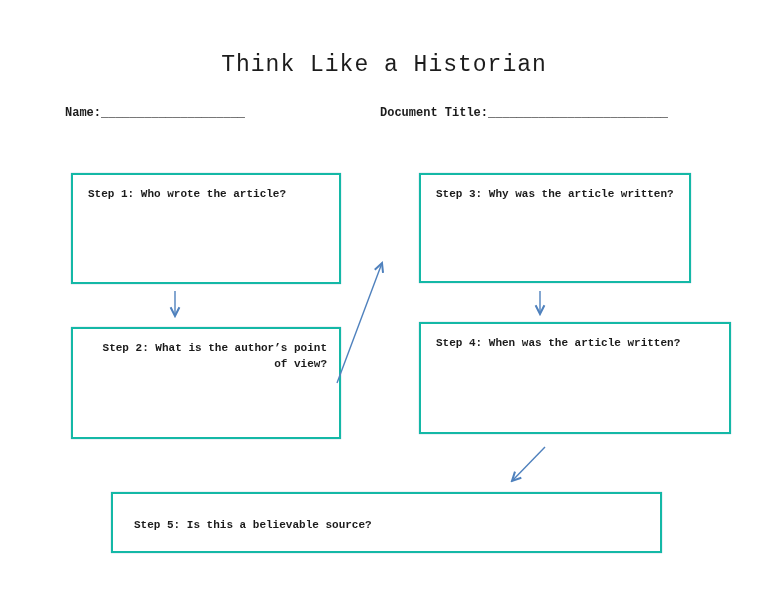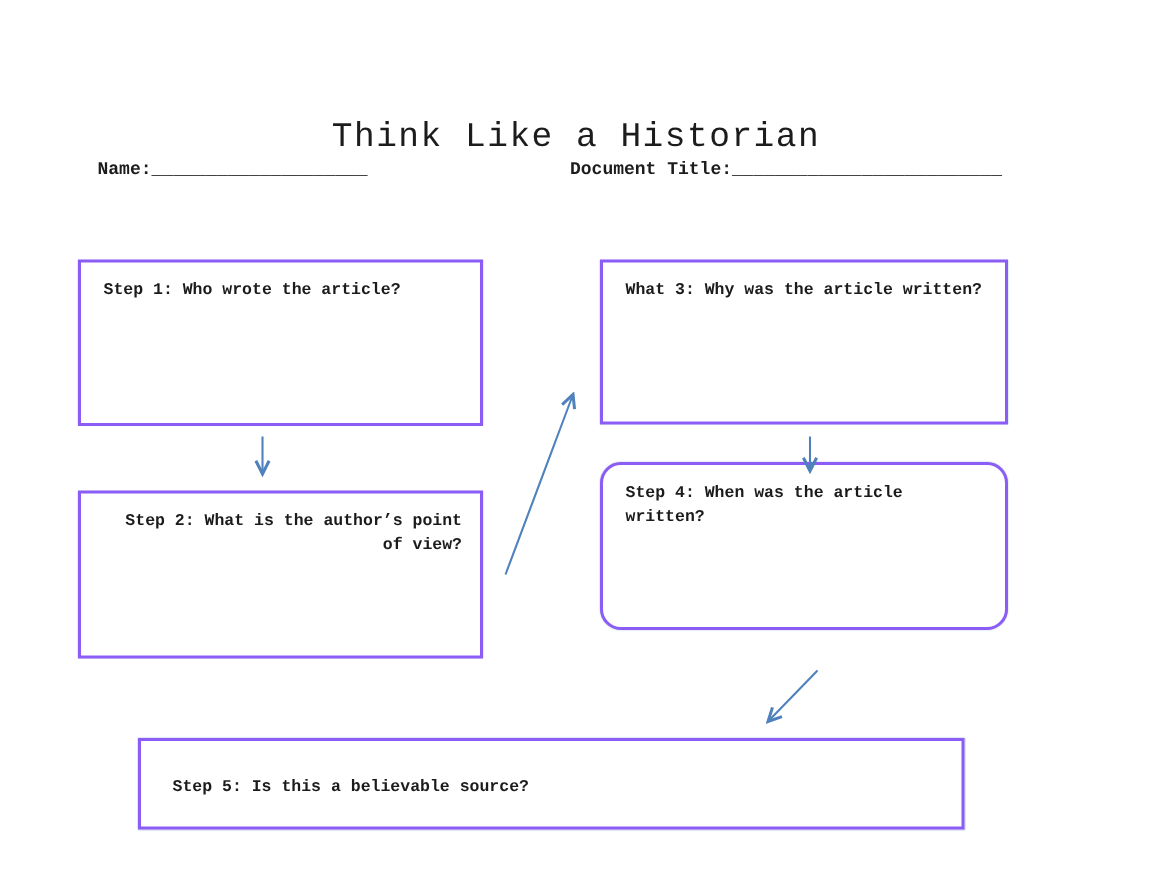--- a/index.html
+++ b/index.html
@@ -11,21 +11,21 @@
     position: relative;
     width: 768px;
     height: 594px;
     background: #ffffff;
     font-family: "Liberation Mono", "DejaVu Sans Mono", monospace;
     color: #1f1f1f;
     overflow: hidden;
   }
   .title {
     position: absolute;
-    top: 78px;
+    top: 52px;
     left: 0;
     width: 100%;
     text-align: center;
     font-size: 23px;
     font-weight: normal;
     letter-spacing: 1px;
     color: #1c1c1c;
     margin: 0;
   }
   .header-line {
@@ -35,36 +35,37 @@
     font-weight: bold;
     color: #1c1c1c;
     white-space: nowrap;
   }
   .name-line { left: 65px; }
   .doc-line  { left: 380px; }
   .blank { letter-spacing: 0; }
   .step-box {
     position: absolute;
     box-sizing: border-box;
-    border: 2px solid #8b5cf6;
+    border: 2px solid #14b8a6;
     box-shadow: 0 0 1px #8ea9c9;
     background: #ffffff;
     font-size: 11px;
     font-weight: bold;
     line-height: 1.45;
     color: #1b1b1b;
+    margin-left: 19px;
   }
   .step-box .step-label {
     display: block;
     padding: 12px 12px 0 15px;
   }
   .box-step1 { left: 52px;  top: 173px; width: 270px; height: 111px; }
   .box-step3 { left: 400px; top: 173px; width: 272px; height: 110px; }
   .box-step2 { left: 52px;  top: 327px; width: 270px; height: 112px; text-align: right; }
-  .box-step4 { left: 400px; top: 308px; width: 272px; height: 112px; border-radius: 14px; }
+  .box-step4 { left: 400px; top: 322px; width: 312px; height: 112px; }
   .box-step5 { left: 92px;  top: 492px; width: 551px; height: 61px; }
   .box-step5 .step-label { padding: 24px 12px 0 21px; }
   .arrow-layer {
     position: absolute;
     left: 0;
     top: 0;
     width: 768px;
     height: 594px;
     pointer-events: none;
   }
@@ -78,21 +79,21 @@
 
   <div class="header-line doc-line"><span>Document Title:</span><span class="blank">_________________________</span></div>
 
   <div class="header-line name-line"><span>Name:</span><span class="blank">____________________</span></div>
 
   <div class="step-box box-step1">
     <span class="step-label">Step 1: Who wrote the article?</span>
   </div>
 
   <div class="step-box box-step3">
-    <span class="step-label">What 3: Why was the article written?</span>
+    <span class="step-label">Step 3: Why was the article written?</span>
   </div>
 
   <div class="step-box box-step2">
     <span class="step-label">Step 2: What is the author’s point of view?</span>
   </div>
 
   <div class="step-box box-step4">
     <span class="step-label">Step 4: When was the article written?</span>
   </div>
 

